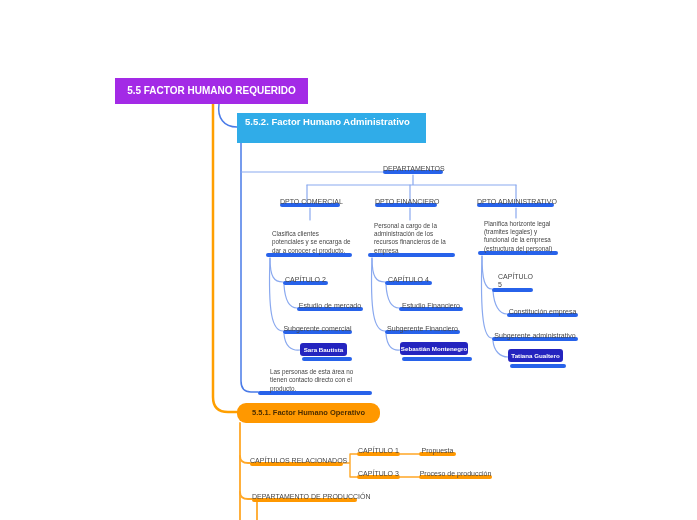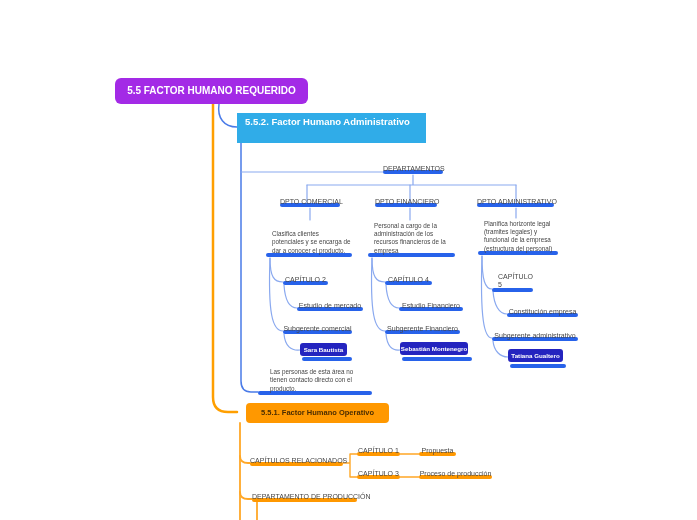--- a/index.html
+++ b/index.html
@@ -1,26 +1,26 @@
 <!DOCTYPE html>
 <html><head>
 <meta charset="utf-8">
 <style>
   html,body{margin:0;padding:0;background:#fff;}
   .stage{position:relative;width:697px;height:520px;background:#ffffff;overflow:hidden;
          font-family:"Liberation Sans","DejaVu Sans",sans-serif;}
   svg.wires{position:absolute;left:0;top:0;z-index:0;}
   
-  .bigbox{position:absolute;z-index:2;border-radius:6px;color:#fff;font-weight:bold;box-sizing:border-box;}
+  .bigbox{position:absolute;z-index:2;border-radius:0;color:#fff;font-weight:bold;box-sizing:border-box;}
   .box-purple{left:115px;top:78px;width:193px;height:26px;line-height:26px;text-align:center;
               font-size:10px;background:#A32AE6;}
   .box-blue{left:237px;top:113px;width:189px;height:30px;padding:3px 8px 0 8px;
             font-size:9.5px;line-height:1.3;background:#30ACE8;border-radius:0;}
   .box-orange{left:237px;top:403px;width:143px;height:20px;line-height:20px;text-align:center;
-              font-size:7.5px;background:#FF9800;color:#4b2d00;border-radius:4px;margin-left:9px;}
+              font-size:7.5px;background:#FF9800;color:#4b2d00;border-radius:9px;}
   
   .topic{position:absolute;z-index:1;}
   .t-bar{height:4px;border-radius:2px;background:#2762EA;}
   .topic.orange .t-bar{background:#FF9800;}
   .t-label{position:absolute;bottom:2px;left:0;right:0;text-align:center;font-size:7px;
            color:#464646;white-space:nowrap;}
   .topic.desc .t-label{white-space:normal;text-align:left;font-size:6.3px;line-height:1.32;left:6px;right:0;}
   .topic.leftlab .t-label{text-align:left;left:6px;white-space:normal;line-height:1.25;}
   
   .person-box{position:absolute;z-index:2;background:#2424BF;color:#fff;font-size:6.2px;font-weight:bold;

